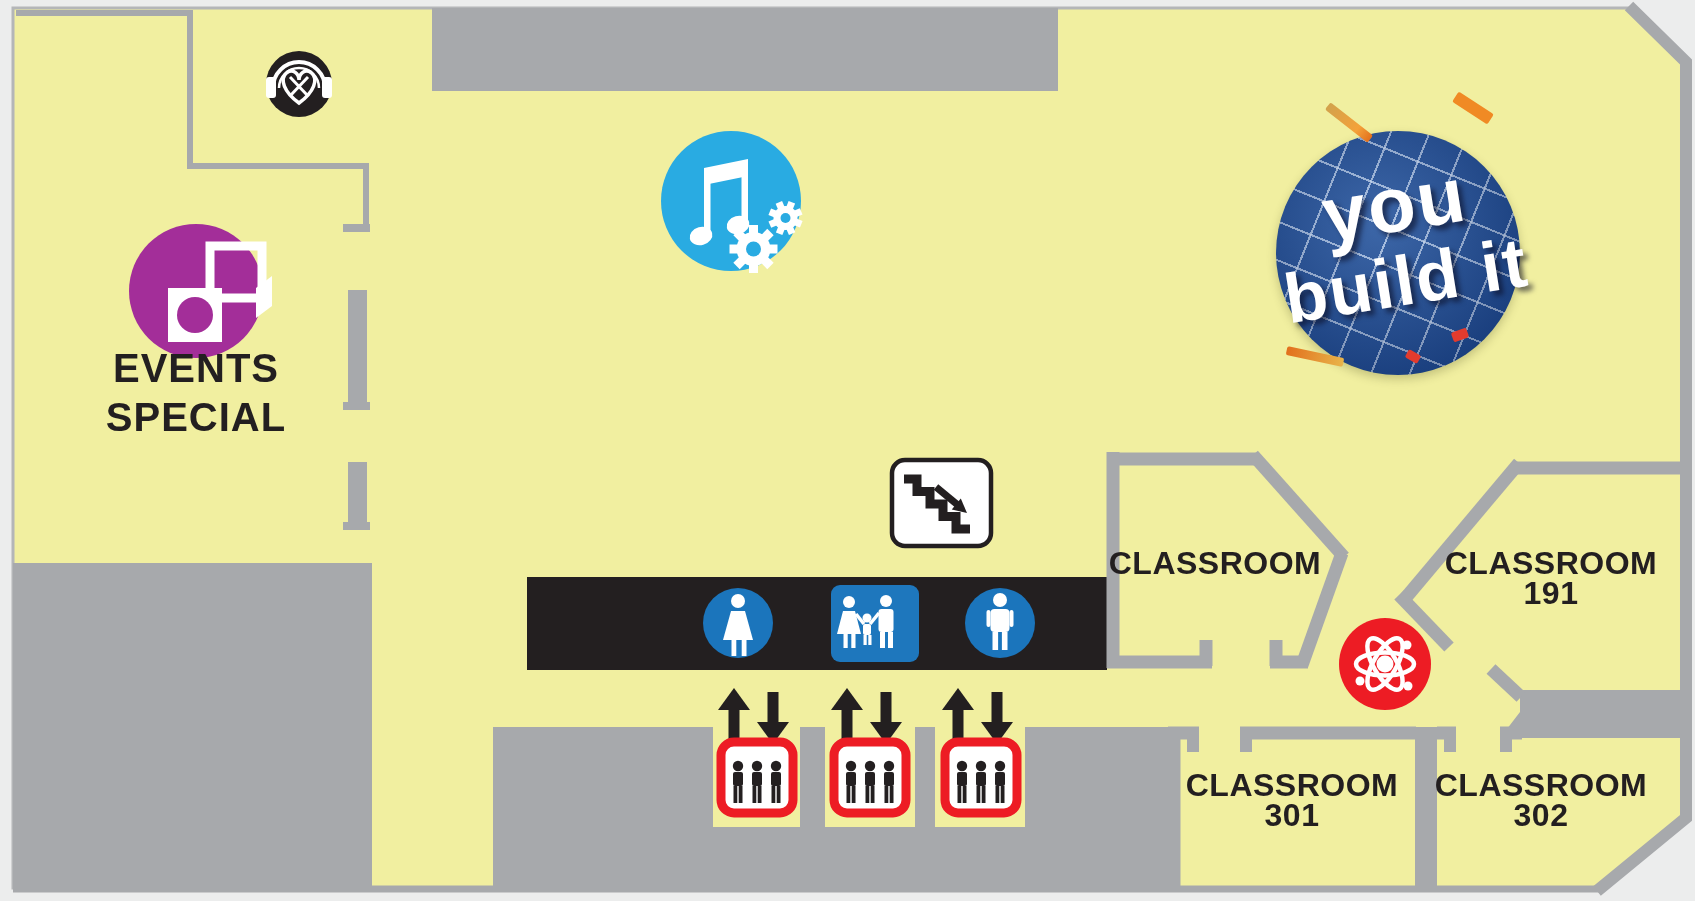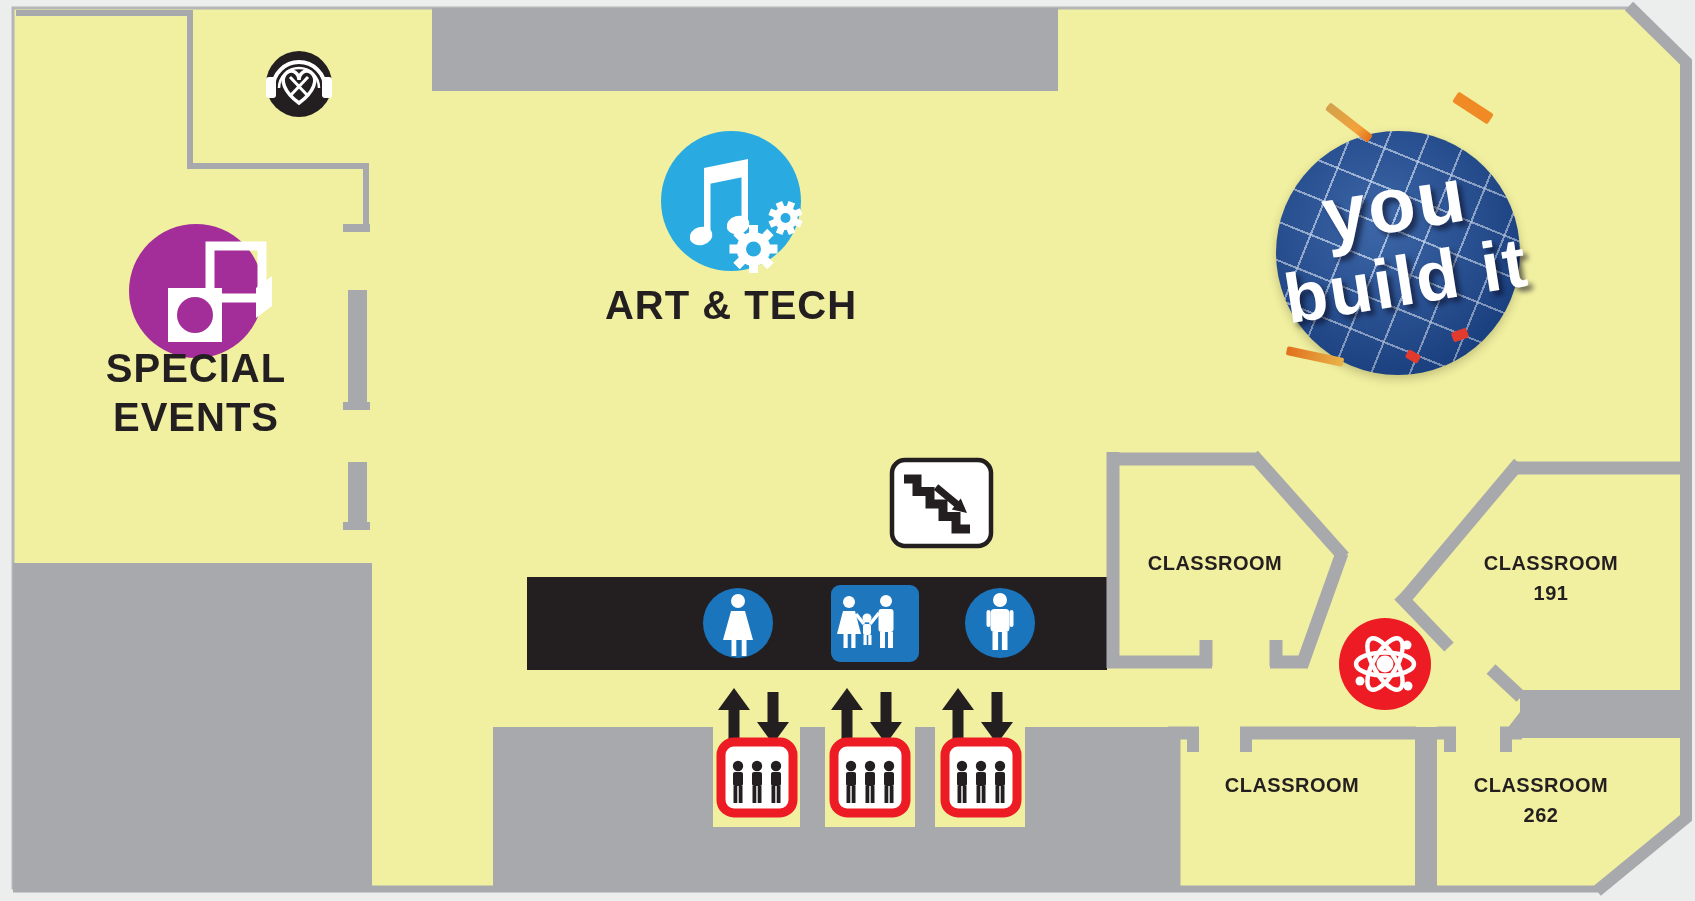--- a/index.html
+++ b/index.html
@@ -1,21 +1,21 @@
 <!DOCTYPE html>
 <html><head>
 <meta charset="utf-8">
 <style>
   html,body{margin:0;padding:0;background:#eceded;}
   .stage{position:relative;width:1695px;height:901px;overflow:hidden;background:#eceded;
          font-family:"Liberation Sans","DejaVu Sans",sans-serif;}
   .plan-svg{position:absolute;left:0;top:0;}
   .lbl{position:absolute;color:#231f20;font-weight:800;text-align:center;letter-spacing:1px;}
   .lbl-big{font-size:40px;line-height:49px;}
-  .lbl-room{font-size:20px;line-height:30px;letter-spacing:.5px;}
+  .lbl-room{font-size:32px;line-height:30px;letter-spacing:.5px;}
   
   .badge{position:absolute;left:1276px;top:131px;width:244px;height:244px;border-radius:50%;
          background-color:#1d4e9a;
          background-image:
            radial-gradient(circle at 42% 38%, rgba(255,255,255,.14), rgba(2,8,40,.30) 88%),
            repeating-linear-gradient(112deg, rgba(0,0,0,0) 0 34px, rgba(214,232,255,.70) 34px 36px),
            repeating-linear-gradient(22deg, rgba(0,0,0,0) 0 34px, rgba(214,232,255,.70) 34px 36px);
          box-shadow:0 4px 10px rgba(60,60,20,.25);}
   .badge-text{position:absolute;left:1232px;top:164px;width:336px;text-align:center;
          transform:rotate(-9deg);color:#ffffff;font-weight:800;
@@ -282,37 +282,37 @@
 <div class="deco pencil2"></div>
 <div class="deco pencil3"></div>
 <div class="deco rblock1"></div>
 <div class="deco rblock2"></div>
 <div class="badge-text">
   <div class="w1">you</div>
   <div class="w2">build it</div>
 </div>
 
 <div class="lbl lbl-big" style="left:40px;top:344px;width:312px;">
+  <div>EVENTS</div>
   <div>SPECIAL</div>
-  <div>EVENTS</div>
-</div>
-
-<div class="lbl lbl-big" style="left:561px;top:281px;width:340px;">ART &amp; TECH</div>
+</div>
+
 
 <div class="lbl lbl-room" style="left:1095px;top:548px;width:240px;">
   <div>CLASSROOM</div>
 </div>
 
 <div class="lbl lbl-room" style="left:1431px;top:548px;width:240px;">
   <div>CLASSROOM</div>
   <div>191</div>
 </div>
 
 <div class="lbl lbl-room" style="left:1172px;top:770px;width:240px;">
   <div>CLASSROOM</div>
+  <div>301</div>
 </div>
 
 <div class="lbl lbl-room" style="left:1421px;top:770px;width:240px;">
   <div>CLASSROOM</div>
-  <div>262</div>
+  <div>302</div>
 </div>
 
 </div>
 
 </body></html>

